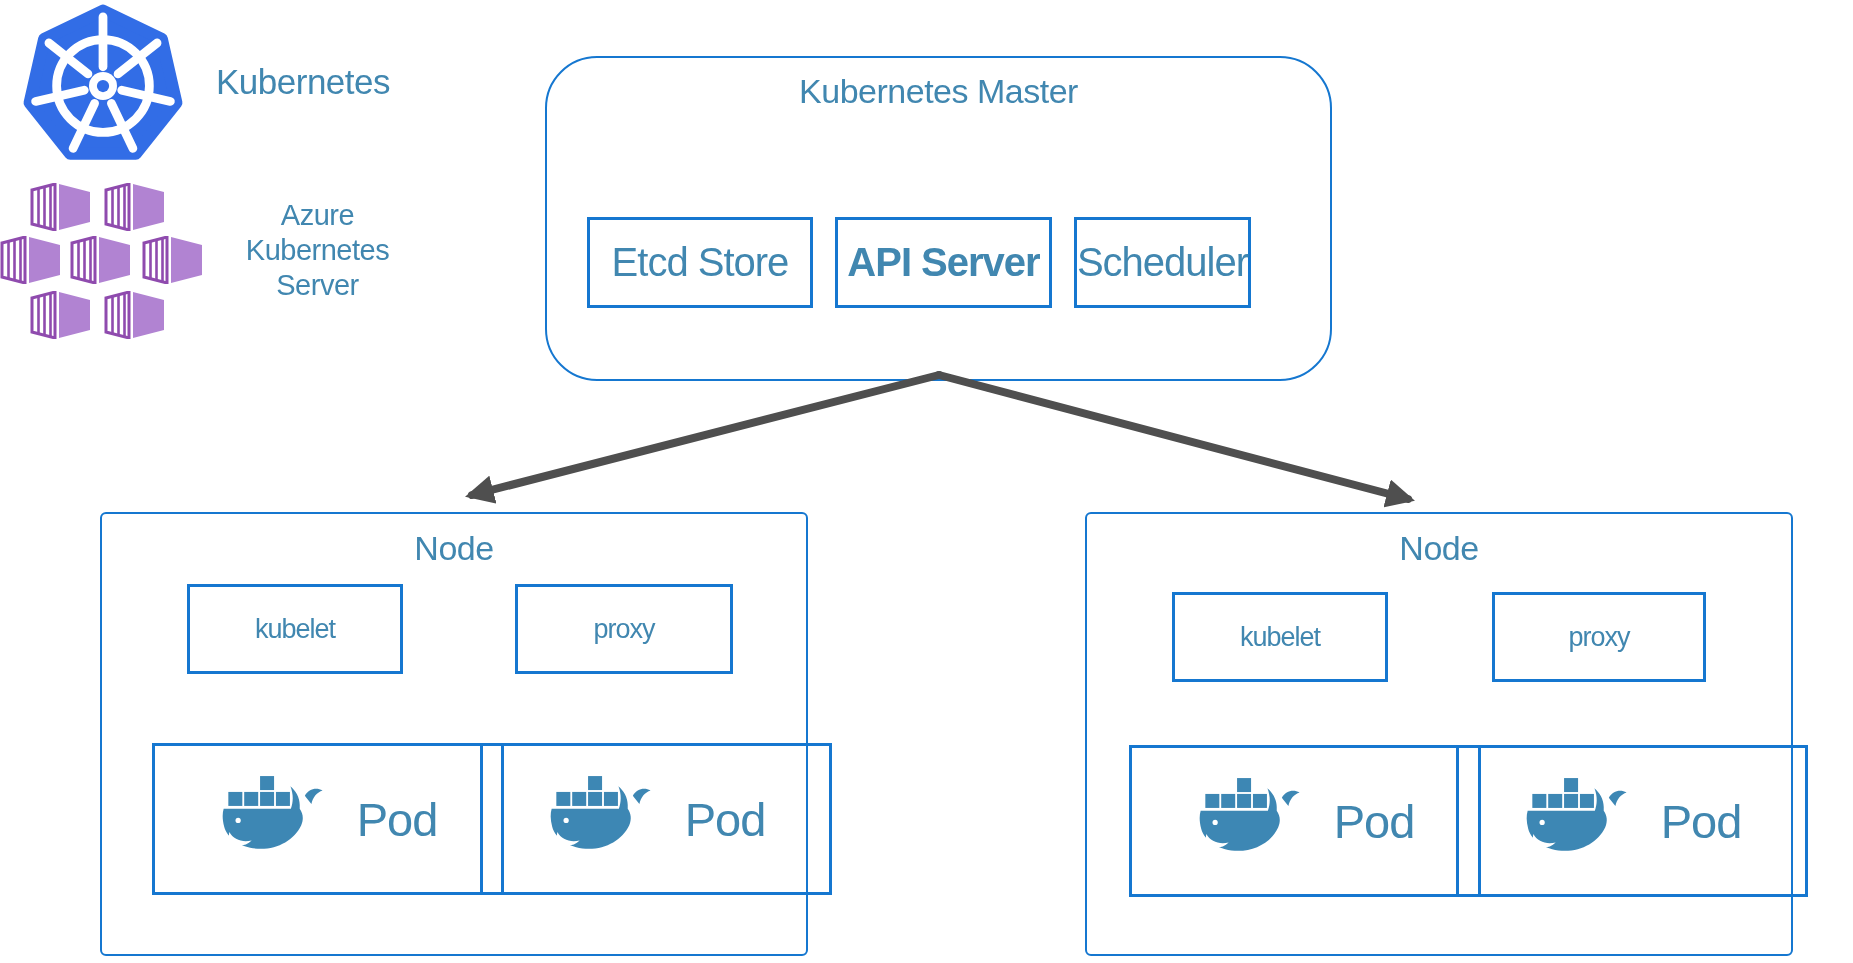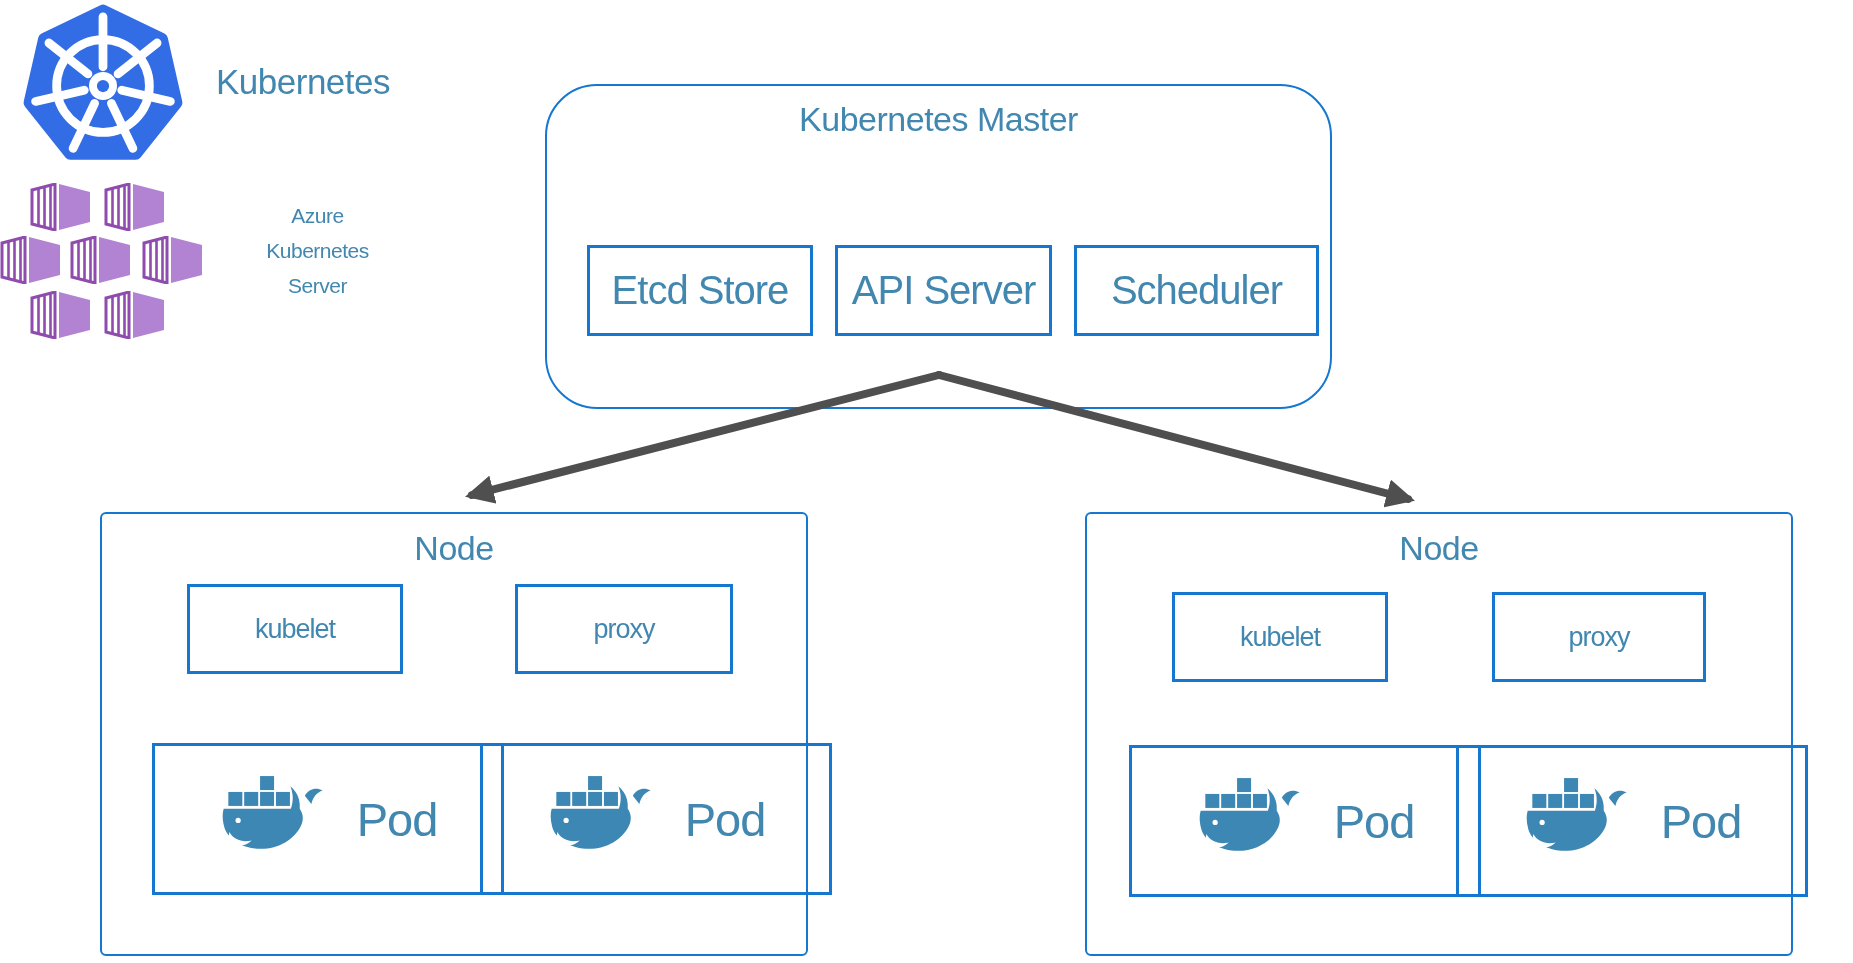--- a/index.html
+++ b/index.html
@@ -23,41 +23,41 @@
 
   
   .k8s-logo{position:absolute;left:14px;top:2px;width:178px;height:168px;}
   .k8s-label{
     position:absolute;left:216px;top:62px;font-size:35px;letter-spacing:-0.5px;
     white-space:nowrap;
   }
   .aks-logo{position:absolute;left:0px;top:183px;width:205px;height:156px;}
   .aks-label{
     position:absolute;left:225px;top:198px;width:185px;text-align:center;
-    font-size:21px;line-height:35px;letter-spacing:-0.5px;
+    font-size:29px;line-height:35px;letter-spacing:-0.5px;
   }
 
   
   .master{
     position:absolute;left:545px;top:56px;width:787px;height:325px;
-    border:2px solid var(--border-blue);border-radius:52px;margin-top:28px;
+    border:2px solid var(--border-blue);border-radius:52px;
   }
   .master-title{
     position:absolute;left:0;right:0;top:14px;text-align:center;
     font-size:34px;letter-spacing:-0.5px;
   }
   .comp{
     position:absolute;top:159px;height:91px;
     border:3px solid var(--border-blue);
     display:flex;align-items:center;justify-content:center;
     font-size:40px;letter-spacing:-1px;white-space:nowrap;
   }
   .comp-etcd{left:40px;width:226px;}
-  .comp-api{left:288px;width:217px;}
-  .comp-sched{left:527px;width:245px;}
+  .comp-api{left:288px;width:217px;font-weight:bold;}
+  .comp-sched{left:527px;width:177px;}
 
   
   .arrows{position:absolute;left:0;top:0;width:1853px;height:963px;pointer-events:none;}
 
   
   .node{
     position:absolute;top:512px;width:708px;height:444px;
     border:2px solid var(--border-blue);border-radius:6px;
   }
   .node-left{left:100px;}

